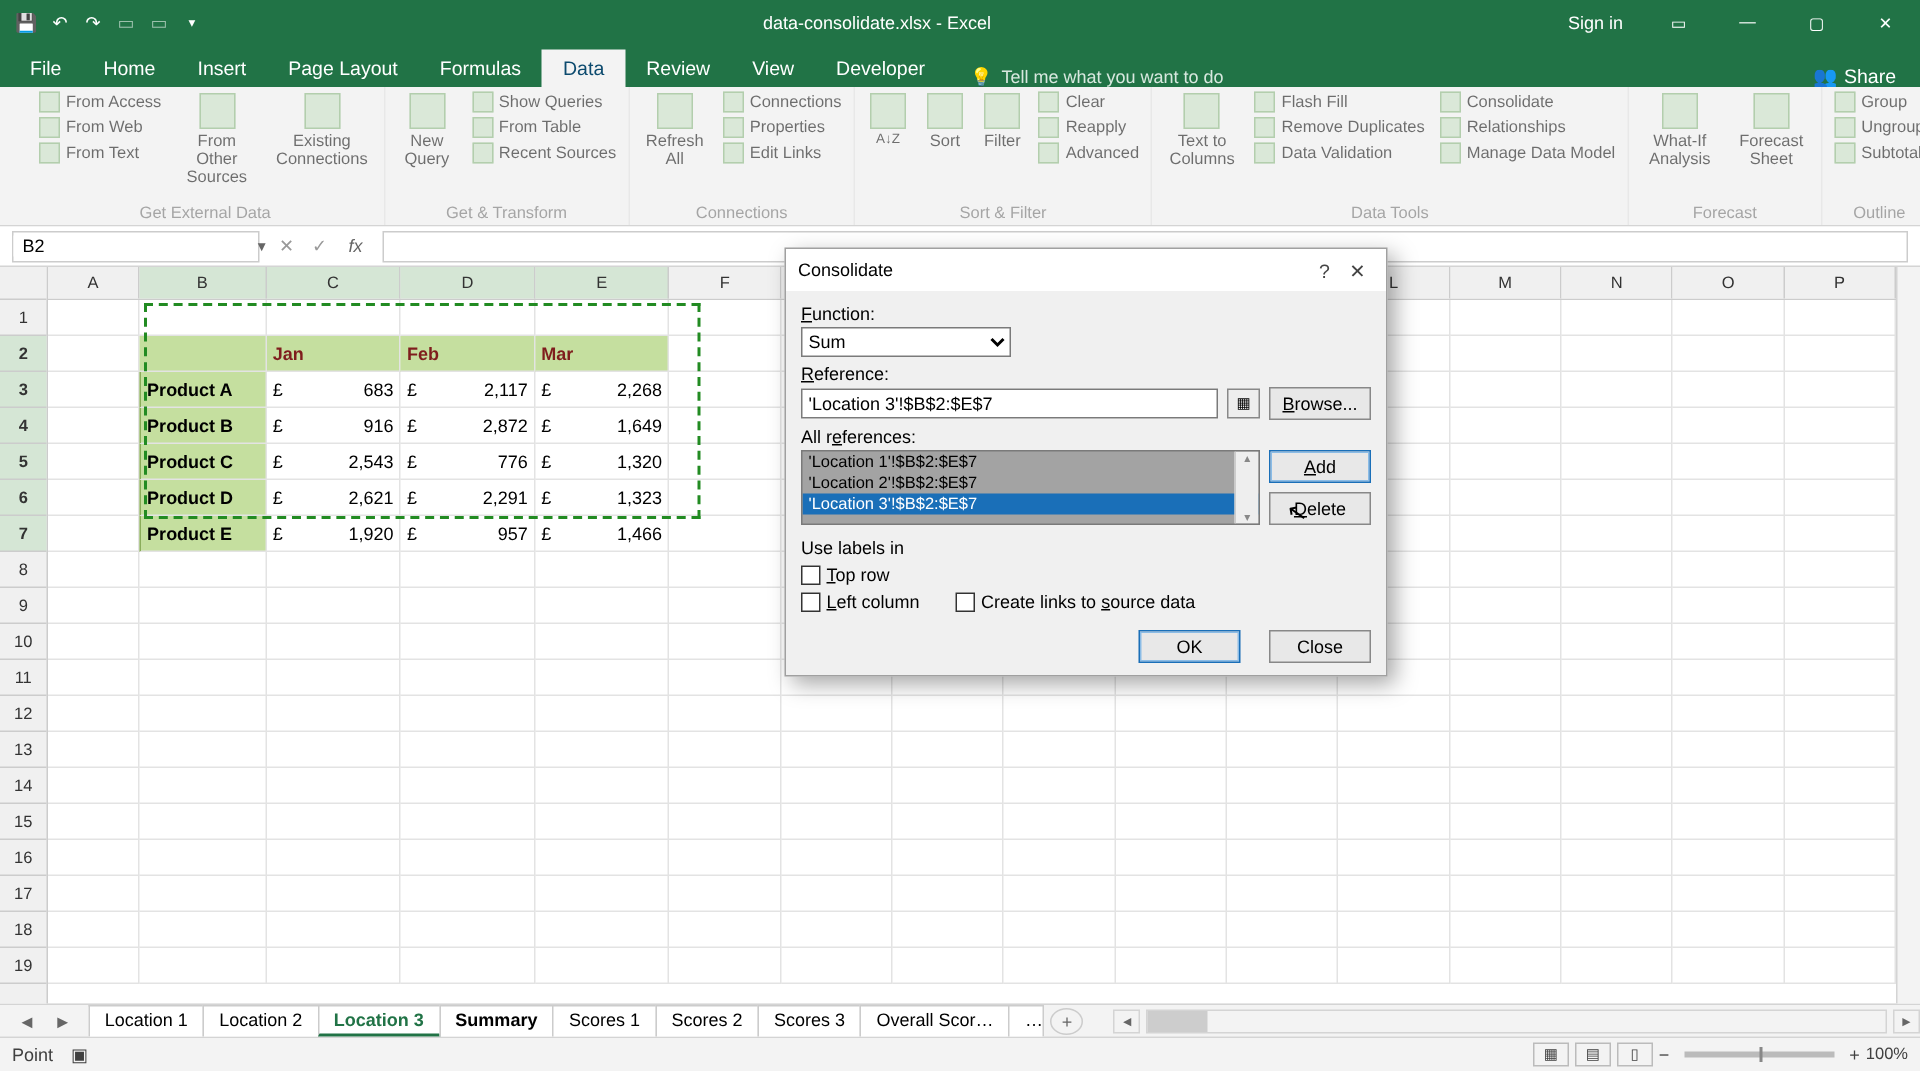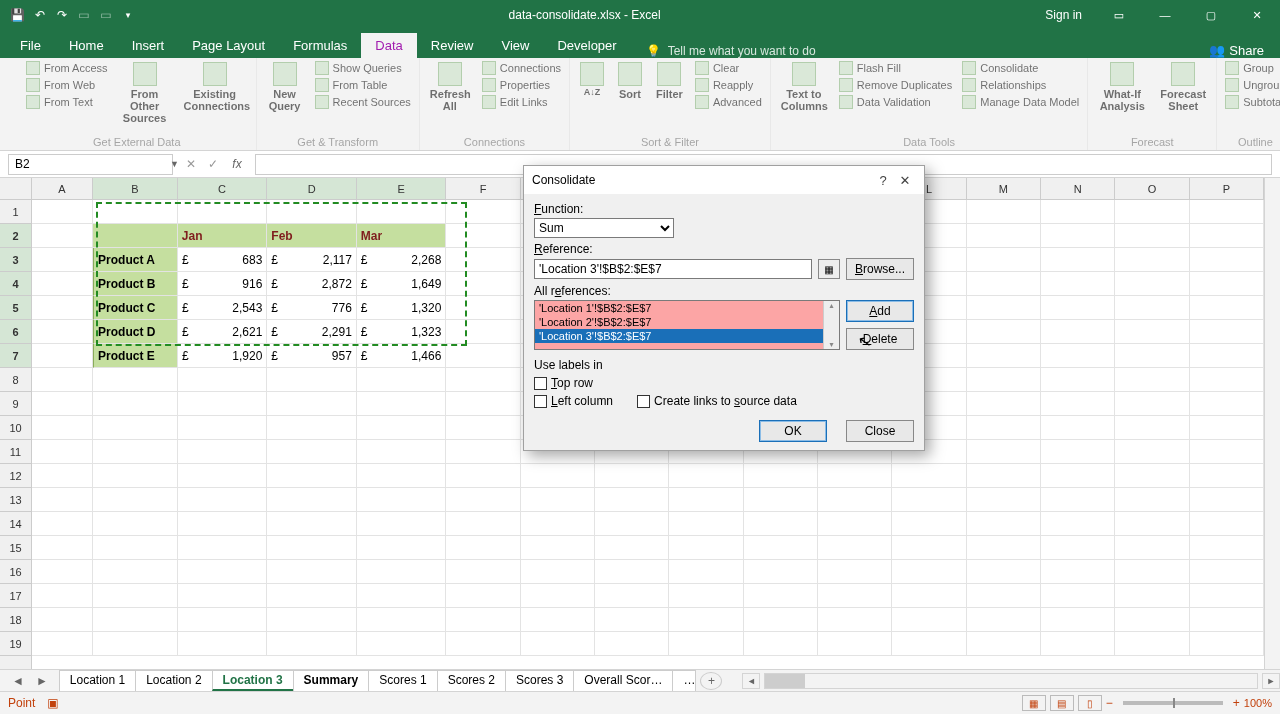--- a/index.html
+++ b/index.html
@@ -10,30 +10,30 @@
 .qat { display:flex; align-items:center; gap:2px; padding-left:8px; }
 .qat-btn { width:20px; height:20px; display:flex; align-items:center; justify-content:center; color:#fff; font-size:12px; }
 .title-text { flex:1; text-align:center; font-size:12px; }
 .win-controls { display:flex; align-items:center; gap:0; }
 .win-btn { width:46px; height:30px; display:flex; align-items:center; justify-content:center; color:#fff; font-size:11px; }
 .signin { padding:0 14px; font-size:12px; }
 
 
 .ribbon-tabs { height:28px; background:#217346; display:flex; align-items:flex-end; padding-left:6px; }
 .tab { padding:5px 14px; color:#fff; font-size:13px; cursor:pointer; }
-.tab.active { background:#f3f3f3; color:#a21caf; }
+.tab.active { background:#f3f3f3; color:#0c4a6e; }
 .tell-me { margin-left:8px; display:flex; align-items:center; gap:6px; color:#d8e8df; font-size:12px; padding:0 8px;}
 .share { margin-left:auto; padding:0 16px; color:#fff; font-size:13px; display:flex; align-items:center; gap:4px;}
 
 
 .ribbon-body { height:93px; background:#f3f3f3; border-bottom:1px solid #d4d4d4; display:flex;padding-left:18px; }
 .rgroup { border-right:1px solid #e0e0e0; display:flex; flex-direction:column; padding:2px 4px 0; }
 .rgroup-content { flex:1; display:flex; align-items:flex-start; gap:2px; font-size:11px; }
 .rgroup-label { text-align:center; font-size:11px; color:#666; padding-bottom:2px;}
-.rbig { display:flex; flex-direction:column; align-items:center; padding:2px 6px; gap:2px; text-align:center; line-height:1.1; cursor:pointer;font-weight:bold; }
+.rbig { display:flex; flex-direction:column; align-items:center; padding:2px 6px; gap:2px; text-align:center; line-height:1.1; cursor:pointer; }
 .rbig .ic { width:24px; height:24px; background:#c6e0c3; border:1px solid #7fb075; }
 .rsmall { display:flex; align-items:center; gap:4px; padding:1px 4px; font-size:11px; white-space:nowrap; cursor:pointer; }
 .rsmall .ic { width:14px; height:14px; background:#c6e0c3; border:1px solid #7fb075; }
 .rcol { display:flex; flex-direction:column; gap:1px; }
 .disabled { opacity:0.55; }
 .ribbon-collapse{width:20px;display:flex;align-items:flex-end;justify-content:center;padding-bottom:5px;color:#666;font-size:10px;}
 
 
 .formula-bar { height:27px; display:flex; align-items:center; border-bottom:1px solid #d4d4d4; background:#fff; }
 .name-box { width:165px; height:21px; margin-left:8px; border:1px solid #ccc; display:flex; align-items:center;}
@@ -70,39 +70,39 @@
 .sb-nav { padding:0 12px; display:flex; gap:12px; color:#666; }
 .sheet-tab { padding:2px 10px; border:1px solid #ccc; border-bottom:none; background:#fff; margin-left:-1px; cursor:pointer;}
 .sheet-tab.active { font-weight:bold; border-bottom:2px solid #217346; background:#fff; color:#217346;}
 .sheet-tab.bold { font-weight:bold; }
 .new-sheet { width:22px; height:18px; border:1px solid #ccc; border-radius:50%; display:flex; align-items:center; justify-content:center; margin-left:4px; font-size:12px; color:#666;}
 .hscroll { flex:1; height:16px; background:#f3f3f3; margin:0 4px; border:1px solid #d4d4d4; position:relative;}
 .hscroll .thumb { position:absolute; left:0; top:0; bottom:0; width:40px; background:#cdcdcd;}
 .hscroll-btn { width:18px; height:16px; border:1px solid #d4d4d4; display:flex; align-items:center; justify-content:center; font-size:9px; color:#666;}
 
 
-.status-bar { height:23px; background:#f3f3f3; display:flex; align-items:center; font-size:12px; padding:0 8px; color:#c2410c; border-top:1px solid #d4d4d4;}
+.status-bar { height:23px; background:#f3f3f3; display:flex; align-items:center; font-size:12px; padding:0 8px; color:#404040; border-top:1px solid #d4d4d4;}
 .status-right { margin-left:auto; display:flex; gap:4px; align-items:center;}
 .view-btn { width:24px; height:16px; border:1px solid #bbb; font-size:10px; display:flex; align-items:center; justify-content:center;}
 .zoom-slider { width:100px; height:4px; background:#bbb; position:relative; margin:0 6px;}
 .zoom-slider .tk { position:absolute; left:50%; top:-3px; width:2px; height:10px; background:#888;}
 .zoom-pct{font-size:11px;}
 .dialog { position:absolute; left:523px; top:165px; width:402px; background:#f0f0f0; border:1px solid #a0a0a0; box-shadow:5px 5px 14px rgba(0,0,0,0.35); font-size:12px;}
 .dlg-title { height:28px; display:flex; align-items:center; padding:0 8px; background:#fff; }
 .dlg-title .t { flex:1; }
 .dlg-title .hb { width:22px; text-align:center; color:#444; cursor:pointer; font-size:13px;}
 .dlg-body { padding:4px 10px 8px; }
 .dlg-body label { display:block; margin-top:4px;}
 .dlg-select { width:140px; height:20px; border:1px solid #7a7a7a; background:#fff; font-size:12px; margin-top:2px;}
 .ref-row { display:flex; gap:6px; align-items:center; margin-top:2px;}
 .ref-input { flex:1; height:20px; border:1px solid #7a7a7a; background:#fff; font-size:12px; padding-left:4px;}
 .ref-btn { width:22px; height:20px; border:1px solid #888; background:#eee; display:flex; align-items:center; justify-content:center; font-size:10px;}
 .dlg-btn { width:68px; height:22px; border:1px solid #888; background:#e8e8e8; font-size:12px; cursor:pointer;}
 .dlg-btn.def { border:1px solid #1a6fb8; box-shadow:inset 0 0 0 1px #8bbce6;}
-.list-box { flex:1; height:50px; border:1px solid #7a7a7a; background:#fca5a5; overflow:hidden; position:relative;}
+.list-box { flex:1; height:50px; border:1px solid #7a7a7a; background:#a3a3a3; overflow:hidden; position:relative;}
 .list-item{padding:0 4px; height:14px; font-size:11px; line-height:14px; white-space:nowrap;}
 .list-item.sel{background:#1a6fb8;color:#fff;}
 .list-scroll{position:absolute;right:0;top:0;bottom:0;width:16px;background:#eee;border-left:1px solid #ccc;display:flex;flex-direction:column;justify-content:space-between;align-items:center;font-size:8px;color:#888;}
 .side-btns { display:flex; flex-direction:column; gap:6px;}
 .cb-row { display:flex; align-items:center; gap:4px; margin-top:4px; font-size:12px;}
 .cb { width:13px; height:13px; border:1px solid #333; background:#fff;}
 .dlg-footer { display:flex; gap:19px; justify-content:flex-end; margin-top:12px;}
 .u{text-decoration:underline;}
 .cursor { position:absolute; left:858px; top:332px; font-size:16px; color:#000; transform:rotate(-10deg); pointer-events:none;}
 </style>

